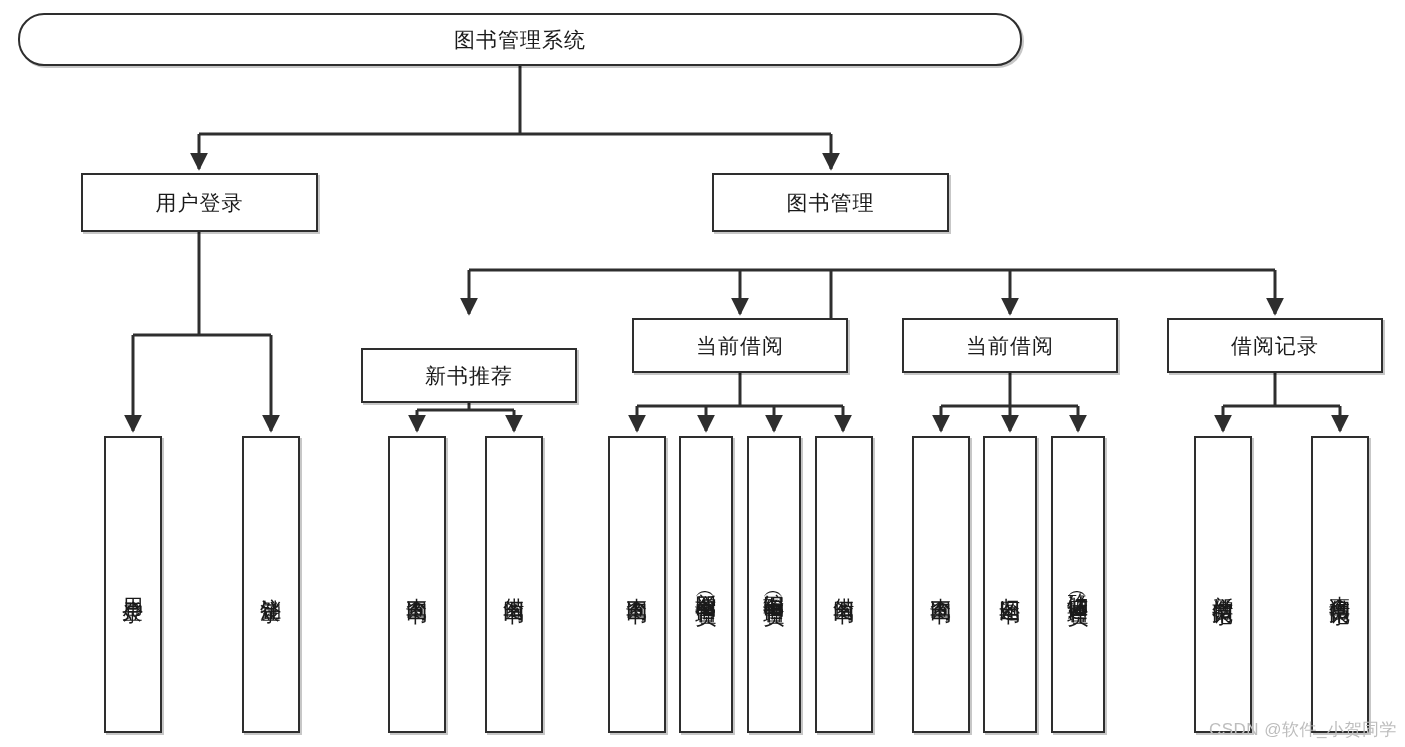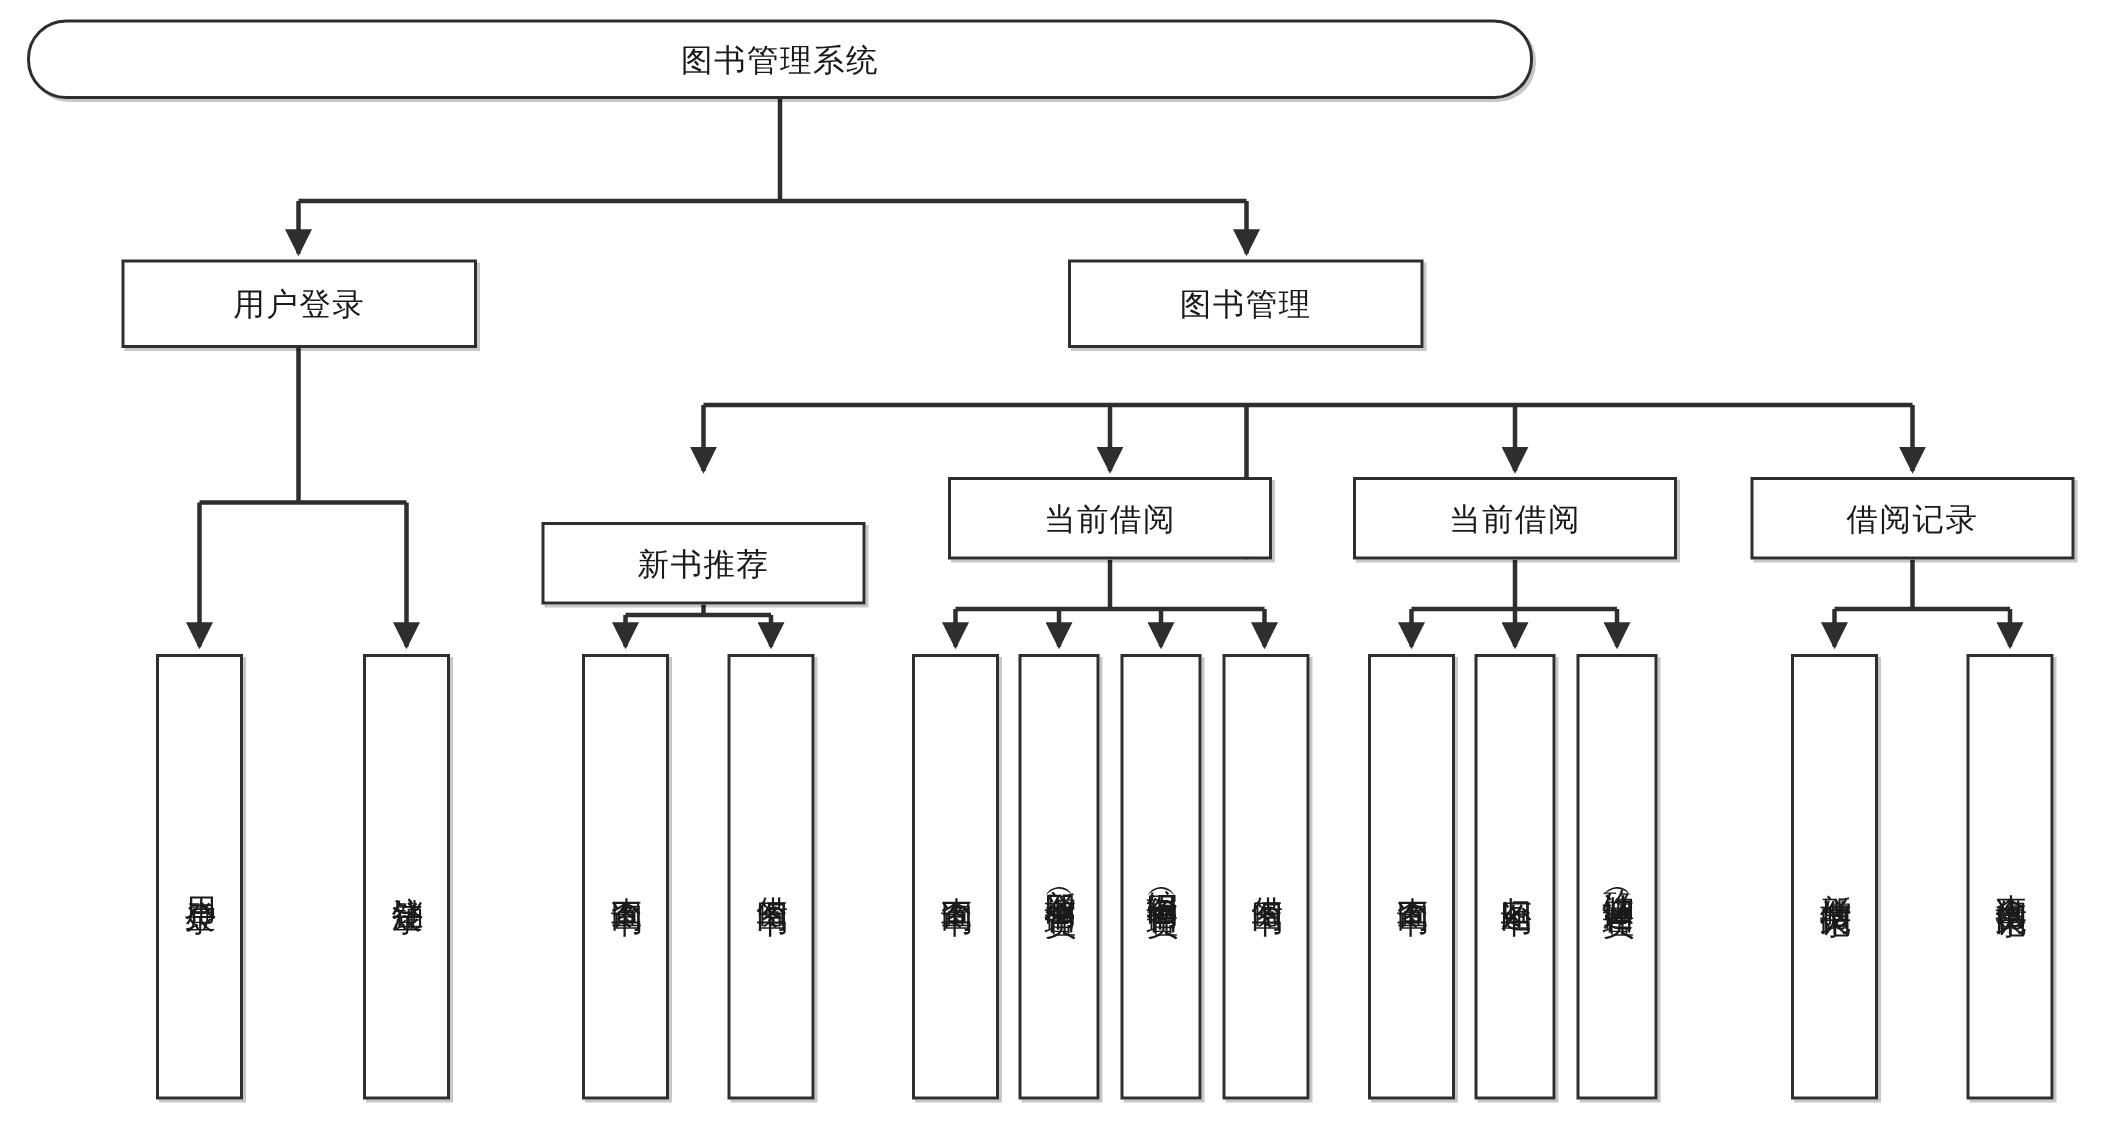--- a/index.html
+++ b/index.html
@@ -184,14 +184,15 @@
     <span class="vlabel">确认归还（管理员）</span>
   </div>
 
   <div class="node vert" style="left:1194px; top:436px; width:58px; height:297px;">
     <span class="vlabel">新增借阅记录</span>
   </div>
   <div class="node vert" style="left:1311px; top:436px; width:58px; height:297px;">
     <span class="vlabel">查询借阅记录</span>
   </div>
 
+  <div class="watermark">CSDN @软件_小贺同学</div>
 
 </div>
 
 </body></html>

